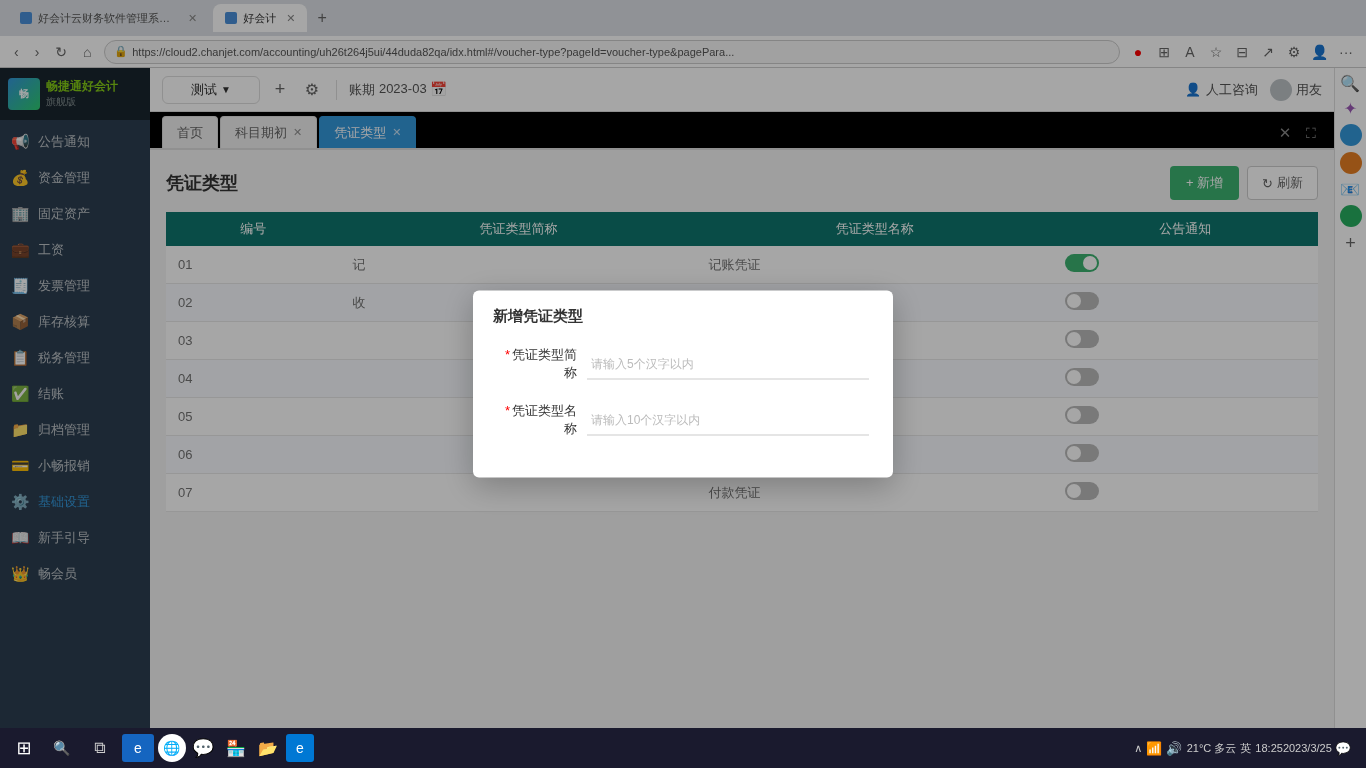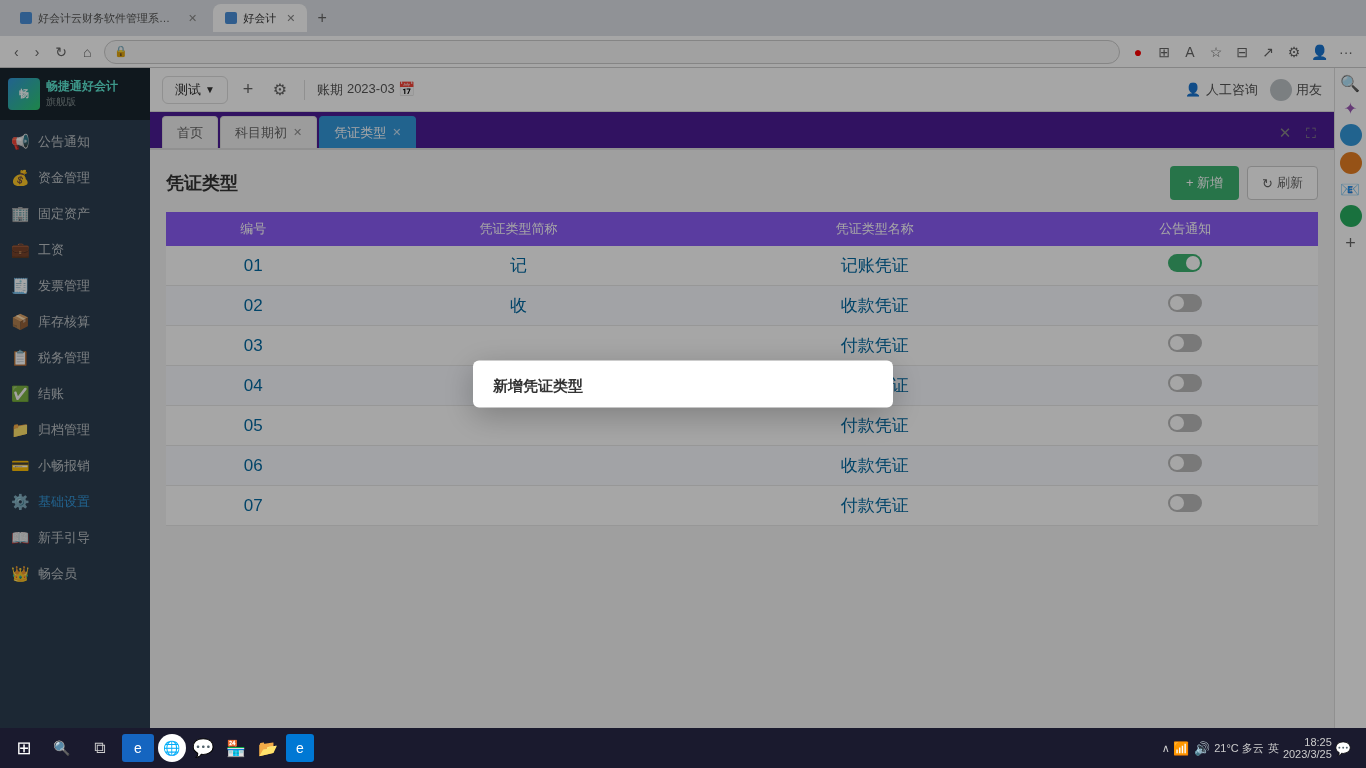--- a/index.html
+++ b/index.html
@@ -20,64 +20,64 @@
     .toolbar-icons { display: flex; align-items: center; gap: 6px; }
     .toolbar-icon { width: 20px; height: 20px; display: flex; align-items: center; justify-content: center; color: #666; font-size: 14px; cursor: pointer; position: relative; }
 
     
     .app-layout { display: flex; height: calc(768px - 36px - 32px); }
 
     
     .sidebar { width: 150px; background: #2c3e50; color: #ccc; display: flex; flex-direction: column; overflow: hidden; flex-shrink: 0; }
     .sidebar-header { background: #1a252f; padding: 10px 8px; display: flex; align-items: center; gap: 6px; }
     .sidebar-logo { width: 32px; height: 32px; background: linear-gradient(135deg, #3498db, #2ecc71); border-radius: 4px; display: flex; align-items: center; justify-content: center; color: #fff; font-size: 10px; font-weight: bold; }
-    .sidebar-app-name { color: #5eead4; font-size: 12px; font-weight: bold; line-height: 1.3; }
+    .sidebar-app-name { color: #84cc16; font-size: 12px; font-weight: bold; line-height: 1.3; }
     .sidebar-version { color: #7f8c8d; font-size: 10px; }
     .sidebar-items { flex: 1; overflow-y: auto; padding: 4px 0; }
     .sidebar-item { display: flex; align-items: center; gap: 8px; padding: 9px 12px; cursor: pointer; color: #bdc3c7; font-size: 13px; }
     .sidebar-item.active { color: #3498db; }
     .sidebar-item-icon { width: 18px; height: 18px; display: flex; align-items: center; justify-content: center; flex-shrink: 0; font-size: 15px; }
     .sidebar-footer { padding: 8px 12px; border-top: 1px solid #34495e; color: #7f8c8d; font-size: 11px; cursor: pointer; display: flex; align-items: center; gap: 4px; }
 
     
     .right-panel { flex: 1; display: flex; flex-direction: column; background: #f4f4f4; }
 
     
     .app-toolbar { background: #fff; height: 44px; display: flex; align-items: center; padding: 0 12px; gap: 8px; border-bottom: 1px solid #ddd; flex-shrink: 0; }
-    .workspace-selector { display: flex; align-items: center; gap: 4px; padding: 4px 12px; border: 1px solid #ddd; border-radius: 6px; cursor: pointer; font-size: 13px; color: #333; }
+    .workspace-selector { display: flex; align-items: center; gap: 4px; padding: 4px 28px; border: 1px solid #ddd; border-radius: 6px; cursor: pointer; font-size: 13px; color: #333; }
     .toolbar-sep { width: 1px; height: 20px; background: #ddd; margin: 0 4px; }
     .add-icon-btn { width: 24px; height: 24px; border: none; background: none; color: #666; font-size: 18px; cursor: pointer; }
     .settings-icon-btn { width: 24px; height: 24px; border: none; background: none; color: #666; font-size: 16px; cursor: pointer; }
     .period-info { display: flex; align-items: flex-start; gap: 4px; font-size: 13px; color: #555; }
     .period-icon { color: #3498db; font-size: 14px; }
     .toolbar-right { margin-left: auto; display: flex; align-items: center; gap: 12px; }
     .consult-btn { display: flex; align-items: center; gap: 4px; color: #555; font-size: 13px; cursor: pointer; }
     .user-btn { display: flex; align-items: center; gap: 4px; color: #555; font-size: 13px; cursor: pointer; }
     .user-avatar { width: 22px; height: 22px; background: #bdc3c7; border-radius: 50%; }
 
     
-    .tabs-bar { background: #4c1d95; height: 38px; display: flex; align-items: flex-end; padding: 0 12px; border-bottom: 2px solid #ddd; flex-shrink: 0; gap: 2px; }
+    .tabs-bar { background: #000000; height: 38px; display: flex; align-items: flex-end; padding: 0 12px; border-bottom: 2px solid #ddd; flex-shrink: 0; gap: 2px; }
     .tab { height: 32px; padding: 0 14px; display: flex; align-items: center; gap: 6px; cursor: pointer; font-size: 13px; border-radius: 4px 4px 0 0; color: #666; background: #f0f0f0; border: 1px solid #ddd; border-bottom: none; }
     .tab.active { background: #3498db; color: #fff; border-color: #3498db; }
     .tab-close-x { font-size: 11px; color: inherit; opacity: 0.7; cursor: pointer; }
 
     
     .content-area { flex: 1; overflow: auto; padding: 16px; position: relative; }
     .page-title-bar { display: flex; align-items: center; justify-content: space-between; margin-bottom: 12px; }
     .page-title { font-size: 18px; font-weight: bold; color: #333; }
     .title-actions { display: flex; gap: 8px; }
     .btn-new { background: #3cb371; color: #fff; border: none; padding: 7px 16px; border-radius: 4px; cursor: pointer; font-size: 13px; display: flex; align-items: center; gap: 4px; }
     .btn-refresh { background: #fff; color: #666; border: 1px solid #ccc; padding: 7px 14px; border-radius: 4px; cursor: pointer; font-size: 13px; display: flex; align-items: center; gap: 4px; }
 
     
     .data-table { width: 100%; border-collapse: collapse; background: #fff; }
-    .data-table thead tr { background: #8b5cf6; color: #fff; height: 20px; }
+    .data-table thead tr { background: #0f766e; color: #fff; height: 20px; }
     .data-table thead th { padding: 8px 12px; font-weight: normal; font-size: 13px; text-align: center; }
     .data-table tbody tr { border-bottom: 1px solid #e8e8e8; height: 36px; }
-    .data-table tbody td { padding: 8px 12px; text-align: center; color: #0369a1; font-size: 17px; }
+    .data-table tbody td { padding: 8px 12px; text-align: left; color: #737373; font-size: 13px; }
     .toggle { width: 34px; height: 18px; border-radius: 9px; display: inline-block; position: relative; cursor: pointer; }
     .toggle.on { background: #3cb371; }
     .toggle.off { background: #bbb; }
     .toggle::after { content: ''; width: 14px; height: 14px; background: #fff; border-radius: 50%; position: absolute; top: 2px; transition: left 0.2s; }
     .toggle.on::after { left: 18px; }
     .toggle.off::after { left: 2px; }
     .panel-ctrl-btn { width: 22px; height: 22px; background: none; border: none; color: #999; font-size: 14px; cursor: pointer; display: flex; align-items: center; justify-content: center; }
 
     
     .overlay { position: fixed; top: 0; left: 0; width: 100%; height: 100%; background: rgba(0,0,0,0.35); z-index: 100; }
@@ -93,21 +93,21 @@
     .btn-cancel { padding: 8px 28px; border: 1px solid #ccc; background: #fff; border-radius: 4px; cursor: pointer; font-size: 13px; color: #555; }
     .btn-save { padding: 8px 28px; border: none; background: #5bc040; border-radius: 4px; cursor: pointer; font-size: 13px; color: #fff; }
 
     
     .taskbar { position: fixed; bottom: 0; left: 0; width: 1366px; height: 40px; background: #1a1a2e; display: flex; align-items: center; padding: 0 6px; gap: 4px; z-index: 200; }
     .taskbar-start { width: 36px; height: 32px; background: none; border: none; display: flex; align-items: center; justify-content: center; cursor: pointer; color: #fff; font-size: 18px; }
     .taskbar-search { width: 32px; height: 32px; background: none; border: none; display: flex; align-items: center; justify-content: center; cursor: pointer; color: #ccc; font-size: 14px; }
     .taskbar-btn { width: 36px; height: 32px; background: none; border: none; display: flex; align-items: center; justify-content: center; cursor: pointer; color: #ccc; font-size: 16px; }
     .taskbar-spacer { flex: 1; }
     .taskbar-right { display: flex; align-items: center; gap: 4px; color: #ccc; font-size: 11px; padding-right: 8px; }
-    .taskbar-time { display: flex; flex-direction: column; align-items: flex-end; font-size: 11px; color: #ccc; }
+    .taskbar-time { display: flex; flex-direction: row; align-items: flex-end; font-size: 11px; color: #ccc; }
 
     
     .sidebar-items::-webkit-scrollbar { width: 0; }
   </style>
 </head>
 <body>
 
 <div class="browser-chrome">
   <div class="browser-tab">
     <span class="tab-favicon" style="background:#4a90d9;width:12px;height:12px;border-radius:2px;"></span>
@@ -122,20 +122,21 @@
   <button class="tab-add">+</button>
 </div>
 
 <div class="address-bar">
   <button class="nav-btn">‹</button>
   <button class="nav-btn">›</button>
   <button class="nav-btn">↻</button>
   <button class="nav-btn">⌂</button>
   <div class="address-input">
     <span style="font-size:11px;color:#888;margin-right:4px;">🔒</span>
+    <span style="font-size:11px;color:#555;overflow:hidden;white-space:nowrap;">https://cloud2.chanjet.com/accounting/uh26t264j5ui/44duda82qa/idx.html#/voucher-type?pageId=voucher-type&amp;pagePara...</span>
   </div>
   <div class="toolbar-icons">
     <div class="toolbar-icon" style="color:red;">●</div>
     <div class="toolbar-icon">⊞</div>
     <div class="toolbar-icon">A</div>
     <div class="toolbar-icon">☆</div>
     <div class="toolbar-icon">⊟</div>
     <div class="toolbar-icon">↗</div>
     <div class="toolbar-icon">⚙</div>
     <div class="toolbar-icon">👤</div>
@@ -355,20 +356,34 @@
     <div style="flex:1;"></div>
     <div style="font-size:14px;color:#666;cursor:pointer;">⊞</div>
     <div style="font-size:14px;color:#666;cursor:pointer;">⚙</div>
   </div>
 </div>
 
 <div class="overlay"></div>
 
 <div class="dialog">
   <div class="dialog-header">新增凭证类型</div>
+  <div class="dialog-body">
+    <div class="form-row">
+      <div class="form-label">
+        <span class="required-mark">*</span><span>凭证类型简称</span>
+      </div>
+      <input class="form-input" type="text" placeholder="请输入5个汉字以内" style="">
+    </div>
+    <div class="form-row">
+      <div class="form-label">
+        <span class="required-mark">*</span><span>凭证类型名称</span>
+      </div>
+      <input class="form-input" type="text" placeholder="请输入10个汉字以内" style="">
+    </div>
+  </div>
 </div>
 
 <div class="taskbar">
   <button class="taskbar-start">⊞</button>
   <button class="taskbar-search">🔍</button>
   <button class="taskbar-btn">⧉</button>
   <div style="width:32px;height:28px;background:#1565c0;border-radius:3px;display:flex;align-items:center;justify-content:center;">
     <span style="color:#fff;font-size:14px;">e</span>
   </div>
   <div style="width:28px;height:28px;background:#fff;border-radius:50%;display:flex;align-items:center;justify-content:center;">

